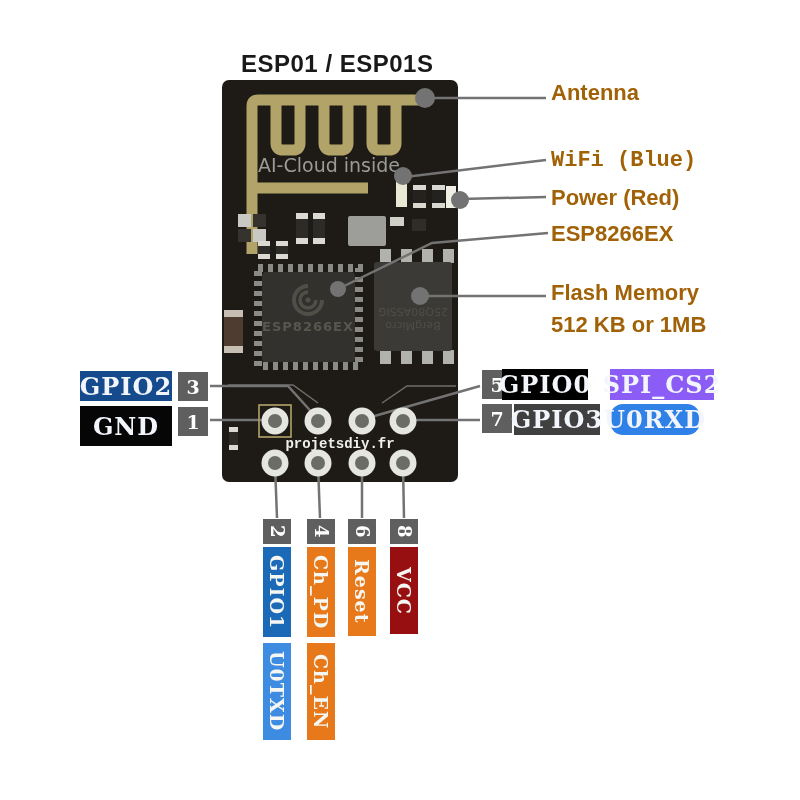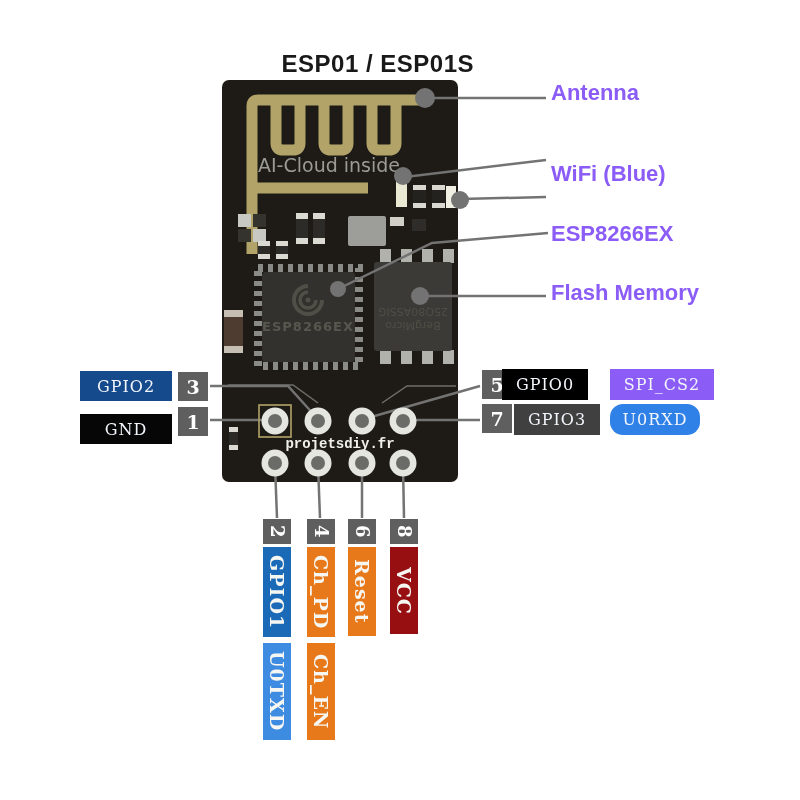--- a/index.html
+++ b/index.html
@@ -1,23 +1,23 @@
 <!DOCTYPE html>
 <html><head>
 <meta charset="utf-8">
 <style>
   html,body{margin:0;padding:0;background:#fff;}
   .stage{position:relative;width:800px;height:800px;background:#ffffff;overflow:hidden;
          font-family:"Liberation Sans",sans-serif;}
   .stage svg{position:absolute;left:0;top:0;}
-  .title{position:absolute;left:224px;top:50px;width:250px;text-align:right;
+  .title{position:absolute;left:241px;top:50px;width:250px;text-align:left;
          font-size:24px;font-weight:bold;color:#191919;letter-spacing:.5px;}
-  .callout{position:absolute;font-size:22px;font-weight:bold;color:#8b5cf6;white-space:nowrap;}
-  .hbox{position:absolute;color:#f2f5fb;font-family:"DejaVu Serif",serif;font-weight:normal;
-        font-size:16px;text-align:center;letter-spacing:1px;display:flex;align-items:center;justify-content:center;}
+  .callout{position:absolute;font-size:22px;font-weight:bold;color:#a16207;white-space:nowrap;}
+  .hbox{position:absolute;color:#f2f5fb;font-family:"DejaVu Serif",serif;font-weight:bold;
+        font-size:24px;text-align:center;letter-spacing:1px;display:flex;align-items:center;justify-content:center;}
   .badge{position:absolute;width:30px;height:29px;display:flex;align-items:center;justify-content:center;
          color:#ffffff;font-family:"DejaVu Serif",serif;font-weight:bold;font-size:19px;}
   .vbadge{position:absolute;width:28px;height:25px;display:flex;align-items:center;justify-content:center;
           color:#ffffff;font-family:"DejaVu Serif",serif;font-weight:bold;font-size:18px;}
   .vbadge span{writing-mode:vertical-rl;text-orientation:sideways;}
   .vbox{position:absolute;width:28px;display:flex;align-items:center;justify-content:center;
         color:#f6f6f2;font-family:"DejaVu Serif",serif;font-weight:bold;font-size:19px;}
   .vbox span{writing-mode:vertical-rl;text-orientation:sideways;letter-spacing:1px;}
 </style>
 </head>
@@ -156,27 +156,29 @@
     <g fill="#737373">
       <circle cx="425" cy="98" r="10"></circle>
       <circle cx="403" cy="176" r="9"></circle>
       <circle cx="460" cy="200" r="9"></circle>
       <circle cx="338" cy="289" r="8"></circle>
       <circle cx="420" cy="296" r="9"></circle>
     </g>
   </svg>
 
   <div class="callout" style="left:551px;top:80px;">Antenna</div>
-  <div class="callout" style="left:551px;top:161px;">WiFi (Blue)</div>
+  <div class="callout" style="left:551px;top:148px;font-family:Liberation Mono, monospace;">WiFi (Blue)</div>
+  <div class="callout" style="left:551px;top:185px;">Power (Red)</div>
   <div class="callout" style="left:551px;top:221px;">ESP8266EX</div>
   <div class="callout" style="left:551px;top:280px;text-align:center;">Flash Memory</div>
+  <div class="callout" style="left:551px;top:312px;">512 KB or 1MB</div>
 
   <div class="hbox" style="left: 80px; top: 371px; width: 92px; height: 30px; background-color: rgb(21, 74, 140);">GPIO2</div>
   <div class="badge" style="left: 178px; top: 372px; background-color: rgb(95, 95, 95);">3</div>
-  <div class="hbox" style="left: 80px; top: 406px; width: 92px; height: 30px; background-color: rgb(6, 6, 6); margin-top: 8px;">GND</div>
+  <div class="hbox" style="left: 80px; top: 406px; width: 92px; height: 40px; background-color: rgb(6, 6, 6);">GND</div>
   <div class="badge" style="left: 178px; top: 407px; background-color: rgb(95, 95, 95);">1</div>
 
   <div class="badge" style="left: 482px; top: 370px; background-color: rgb(95, 95, 95);">5</div>
   <div class="hbox" style="left: 502px; top: 369px; width: 86px; height: 31px; background-color: #000000;">GPIO0</div>
   <div class="hbox" style="left: 610px; top: 369px; width: 104px; height: 31px; background-color: #8b5cf6;">SPI_CS2</div>
   <div class="badge" style="left: 482px; top: 404px; background-color: rgb(95, 95, 95);">7</div>
   <div class="hbox" style="left: 514px; top: 404px; width: 86px; height: 31px; background-color: #404040;">GPIO3</div>
   <div class="hbox" style="left: 610px; top: 404px; width: 90px; height: 31px; background-color: rgb(47, 129, 232); border-radius: 13px;">U0RXD</div>
 
   <div class="vbadge" style="left: 263px; top: 519px; background-color: rgb(95, 95, 95);">

